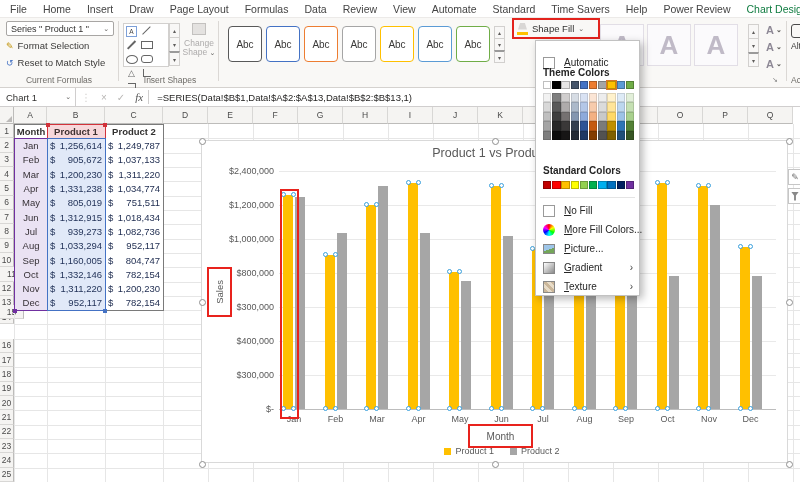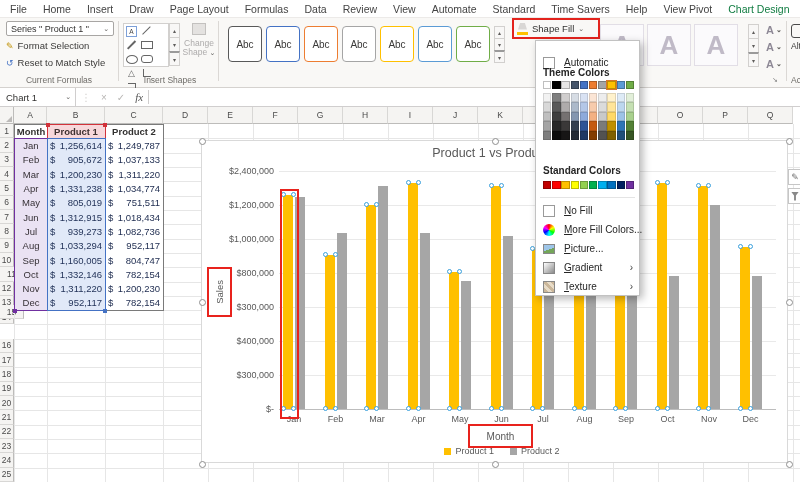--- a/index.html
+++ b/index.html
@@ -68,21 +68,21 @@
       <span class="tab">Draw</span>
       <span class="tab">Page Layout</span>
       <span class="tab">Formulas</span>
       <span class="tab">Data</span>
       <span class="tab">Review</span>
       <span class="tab">View</span>
       <span class="tab">Automate</span>
       <span class="tab">Standard</span>
       <span class="tab">Time Savers</span>
       <span class="tab">Help</span>
-      <span class="tab">View Pivot</span>
+      <span class="tab">Power Review</span>
       <span class="tab accent">Chart Design</span>
     </div>
 
   <div id="ribbon">
 
     <div class="selectbox" style="left:6px;top:3px;width:108px;height:15px">
       <span style="flex:1;overflow:hidden;white-space:nowrap">Series " Product 1 "</span>
       <span class="chev">⌄</span>
     </div>
     <div class="rowbtn" style="left:6px;top:22px">
@@ -198,20 +198,21 @@
   <div id="fbar">
     <div id="namebox">
       <span style="flex:1">Chart 1</span>
       <span class="chev" style="margin-right:4px">⌄</span>
     </div>
     <span class="fbicon" style="color:#d2d0ce">⋮</span>
     <span class="fbicon">×</span>
     <span class="fbicon">✓</span>
     <span class="fx">fx</span>
     <span style="width:1px;height:14px;background:#d0cece"></span>
+    <span id="formula-text">=SERIES(Data!$B$1,Data!$A$2:$A$13,Data!$B$2:$B$13,1)</span>
   </div>
 
   <div style="position:absolute;left:0;top:107px;width:14px;height:17px;background:#f5f4f2;border-right:1px solid #bdbcba;border-bottom:1px solid #bdbcba;box-sizing:border-box">
     <span style="position:absolute;right:1px;bottom:1px;width:0;height:0;border-left:6px solid transparent;border-bottom:6px solid #bcbab8"></span>
   </div>
   <div id="colheads">
       <div class="colhead" style="position: absolute; left: 14px; top: 107px; width: 33px; height: 17px;">A</div>
       <div class="colhead" style="position: absolute; left: 47px; top: 107px; width: 58px; height: 17px;">B</div>
       <div class="colhead" style="position: absolute; left: 105px; top: 107px; width: 58px; height: 17px;">C</div>
       <div class="colhead" style="position: absolute; left: 163px; top: 107px; width: 45px; height: 17px;">D</div>

